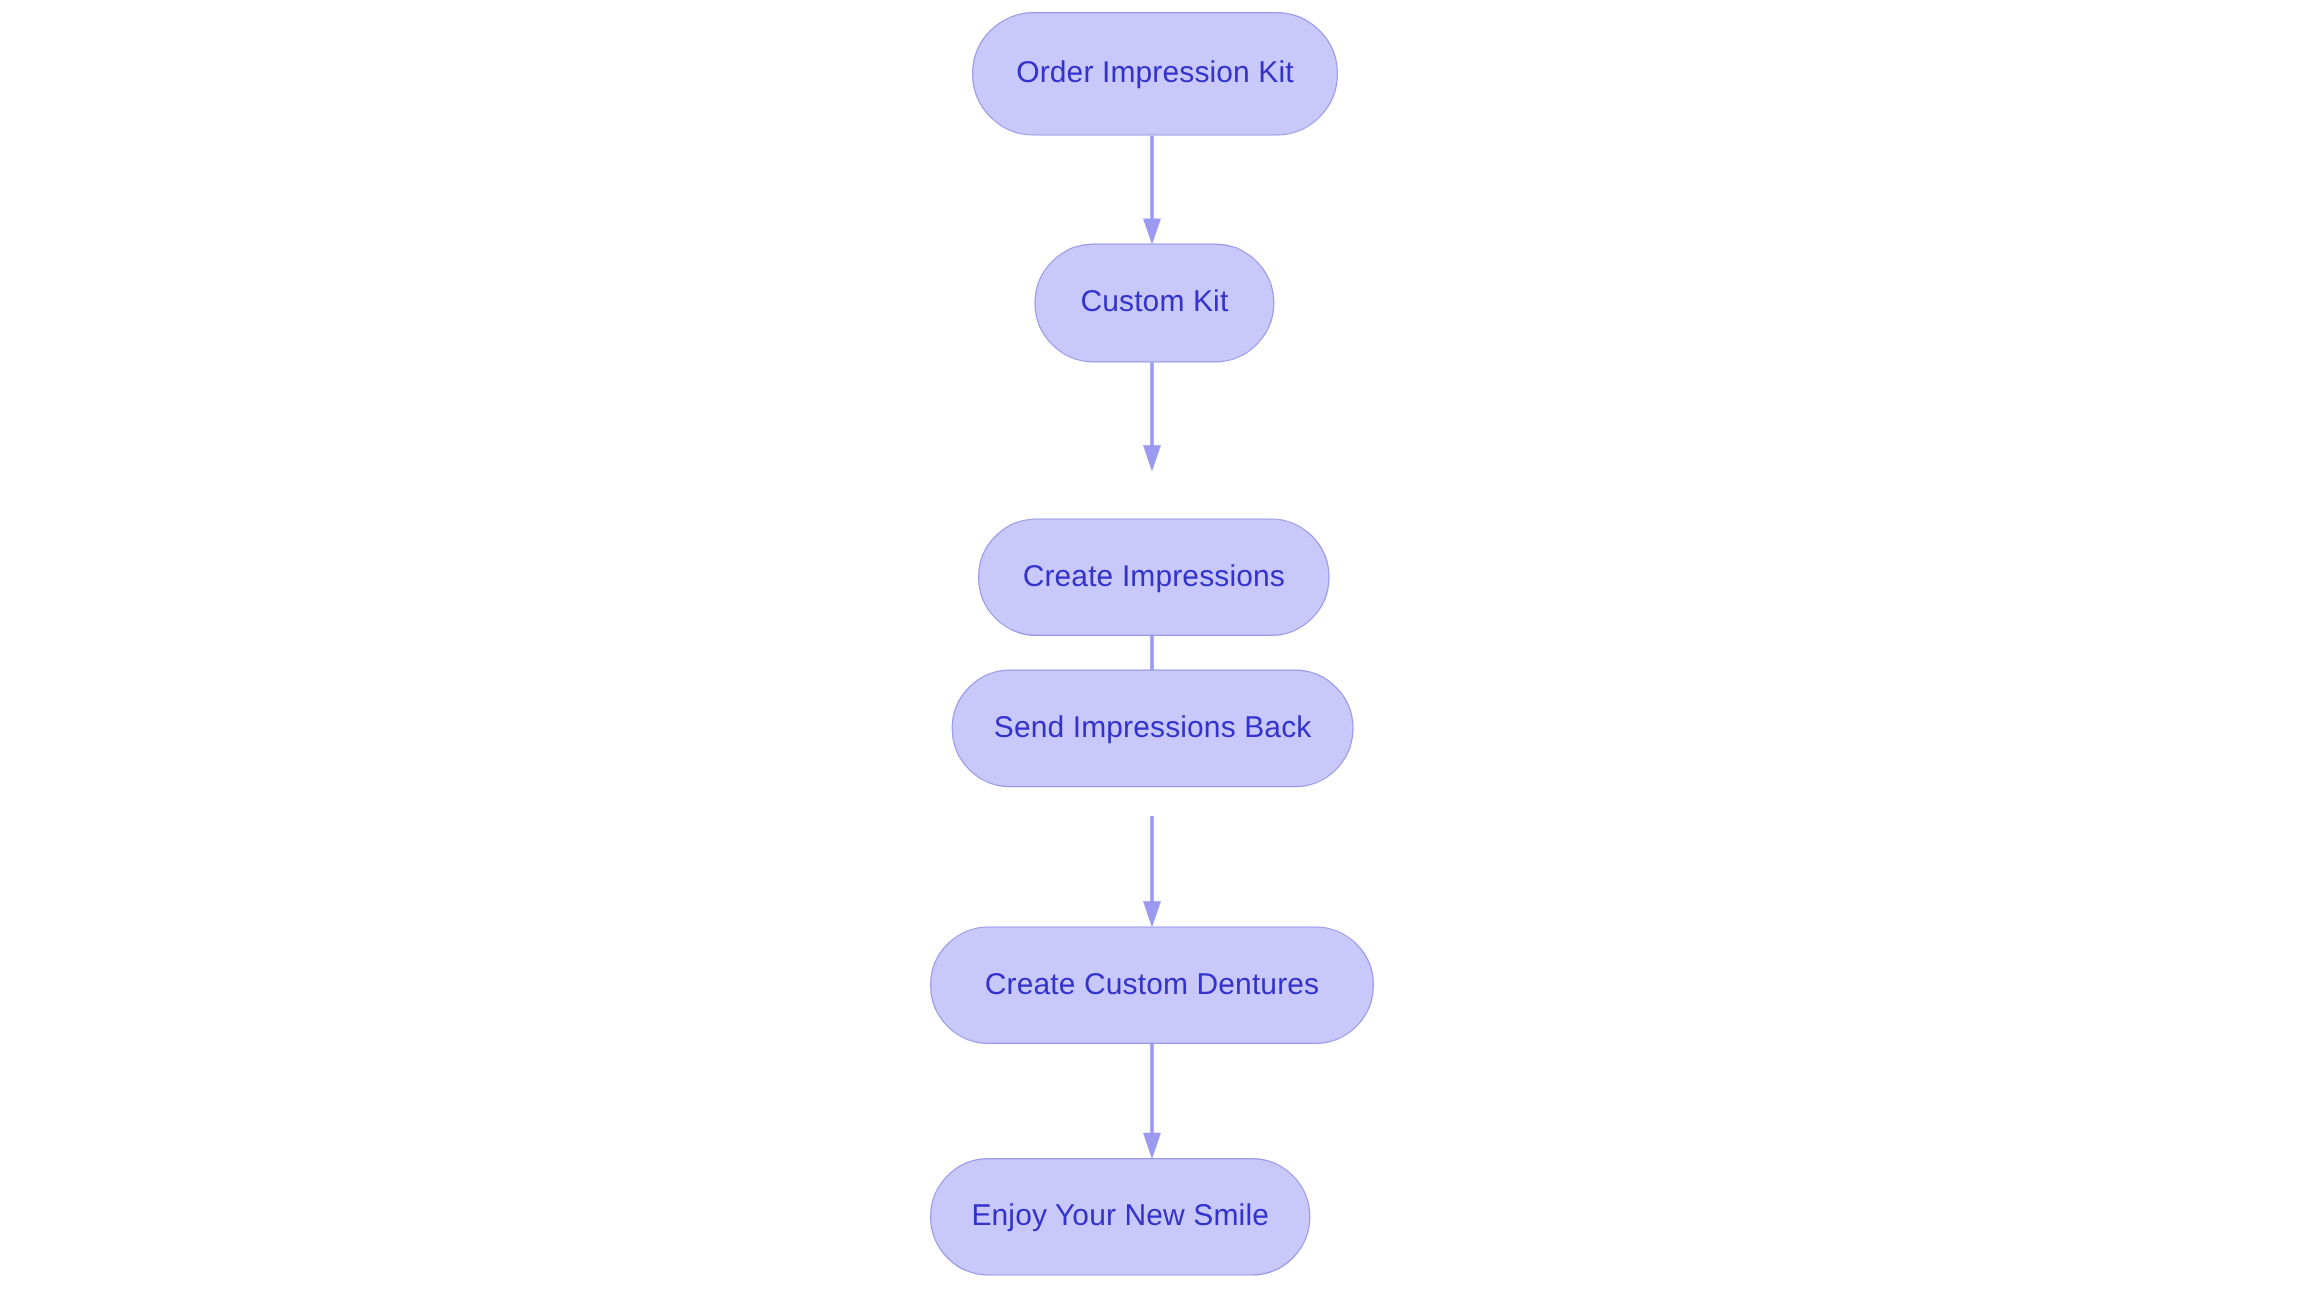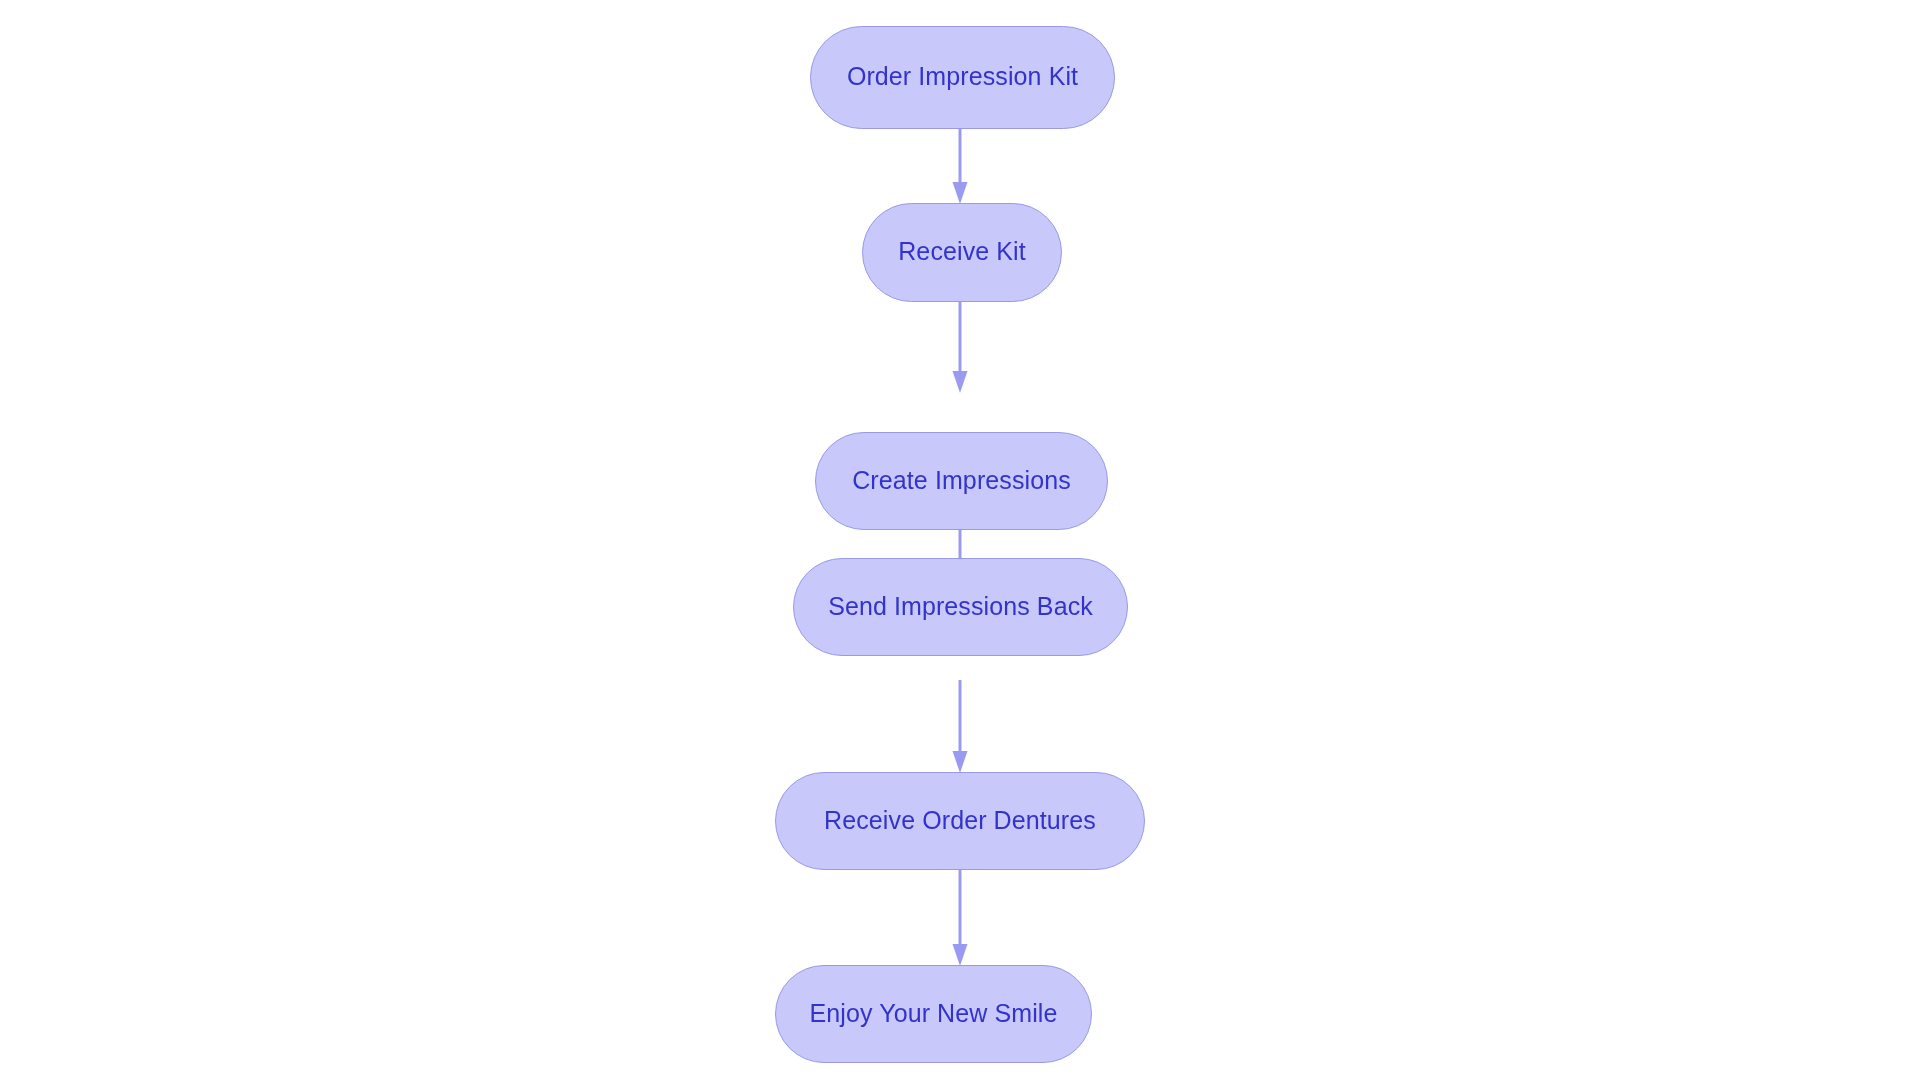--- a/index.html
+++ b/index.html
@@ -69,33 +69,33 @@
         <line x1="960" y1="680" x2="960" y2="752" stroke="#9a9af0" stroke-width="3"></line>
         <polygon points="952.5,751 967.5,751 960,773" fill="#9a9af0"></polygon>
       </g>
       <g>
         <line x1="960" y1="870" x2="960" y2="945" stroke="#9a9af0" stroke-width="3"></line>
         <polygon points="952.5,944 967.5,944 960,966" fill="#9a9af0"></polygon>
       </g>
     </svg>
 
   <div id="nodes-layer">
-      <div class="node" style="left: 810px; top: 10px; width: 305px; height: 103px; background: rgb(200, 200, 250); border-color: rgb(153, 153, 232); color: rgb(51, 51, 204); margin-top: 16px;">
+      <div class="node" style="left: 810px; top: 10px; width: 305px; height: 103px; background: rgb(200, 200, 250); border-color: rgb(153, 153, 232); color: rgb(51, 51, 204);">
         <span class="node-label">Order Impression Kit</span>
       </div>
       <div class="node" style="left: 862px; top: 203px; width: 200px; height: 99px; background: rgb(200, 200, 250); border-color: rgb(153, 153, 232); color: rgb(51, 51, 204);">
-        <span class="node-label">Receive Kit</span>
+        <span class="node-label">Custom Kit</span>
       </div>
       <div class="node" style="left: 815px; top: 392px; width: 293px; height: 98px; background: rgb(200, 200, 250); border-color: rgb(153, 153, 232); color: rgb(51, 51, 204); margin-top: 40px;">
         <span class="node-label">Create Impressions</span>
       </div>
       <div class="node" style="left: 793px; top: 558px; width: 335px; height: 98px; background: rgb(200, 200, 250); border-color: rgb(153, 153, 232); color: rgb(51, 51, 204);">
         <span class="node-label">Send Impressions Back</span>
       </div>
       <div class="node" style="left: 775px; top: 772px; width: 370px; height: 98px; background: rgb(200, 200, 250); border-color: rgb(153, 153, 232); color: rgb(51, 51, 204);">
-        <span class="node-label">Receive Order Dentures</span>
+        <span class="node-label">Create Custom Dentures</span>
       </div>
       <div class="node" style="left: 775px; top: 965px; width: 317px; height: 98px; background: rgb(200, 200, 250); border-color: rgb(153, 153, 232); color: rgb(51, 51, 204);">
         <span class="node-label">Enjoy Your New Smile</span>
       </div>
     </div>
 
 </div>
 
 </body></html>

